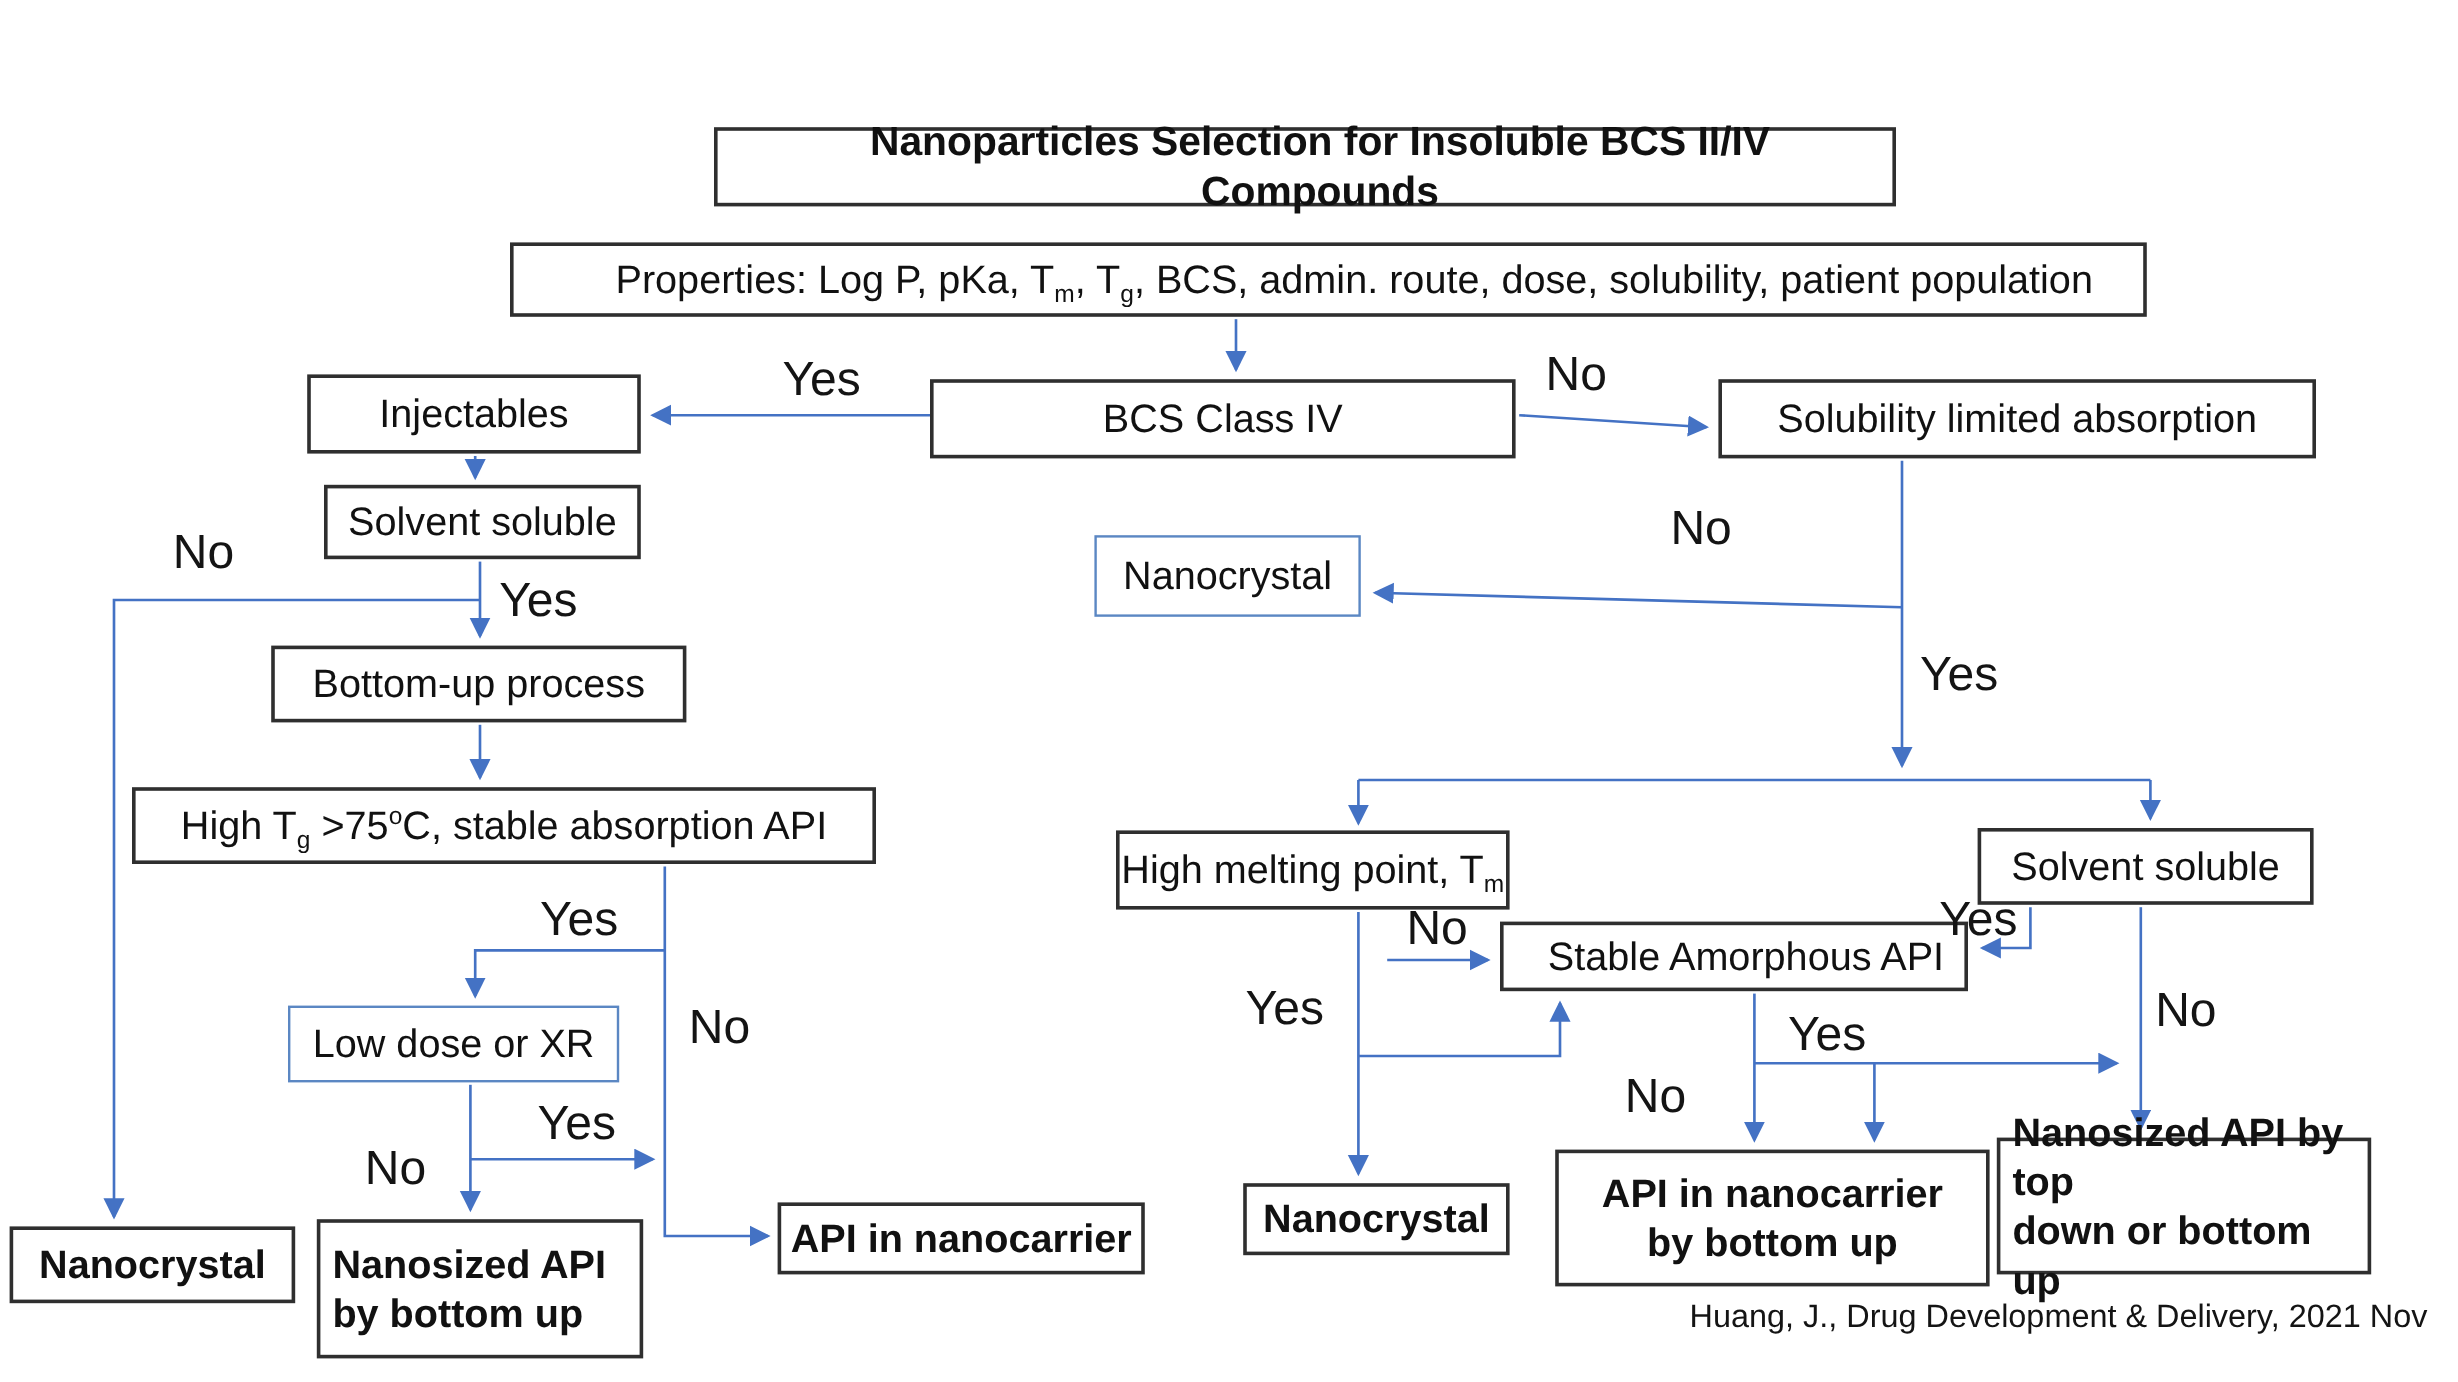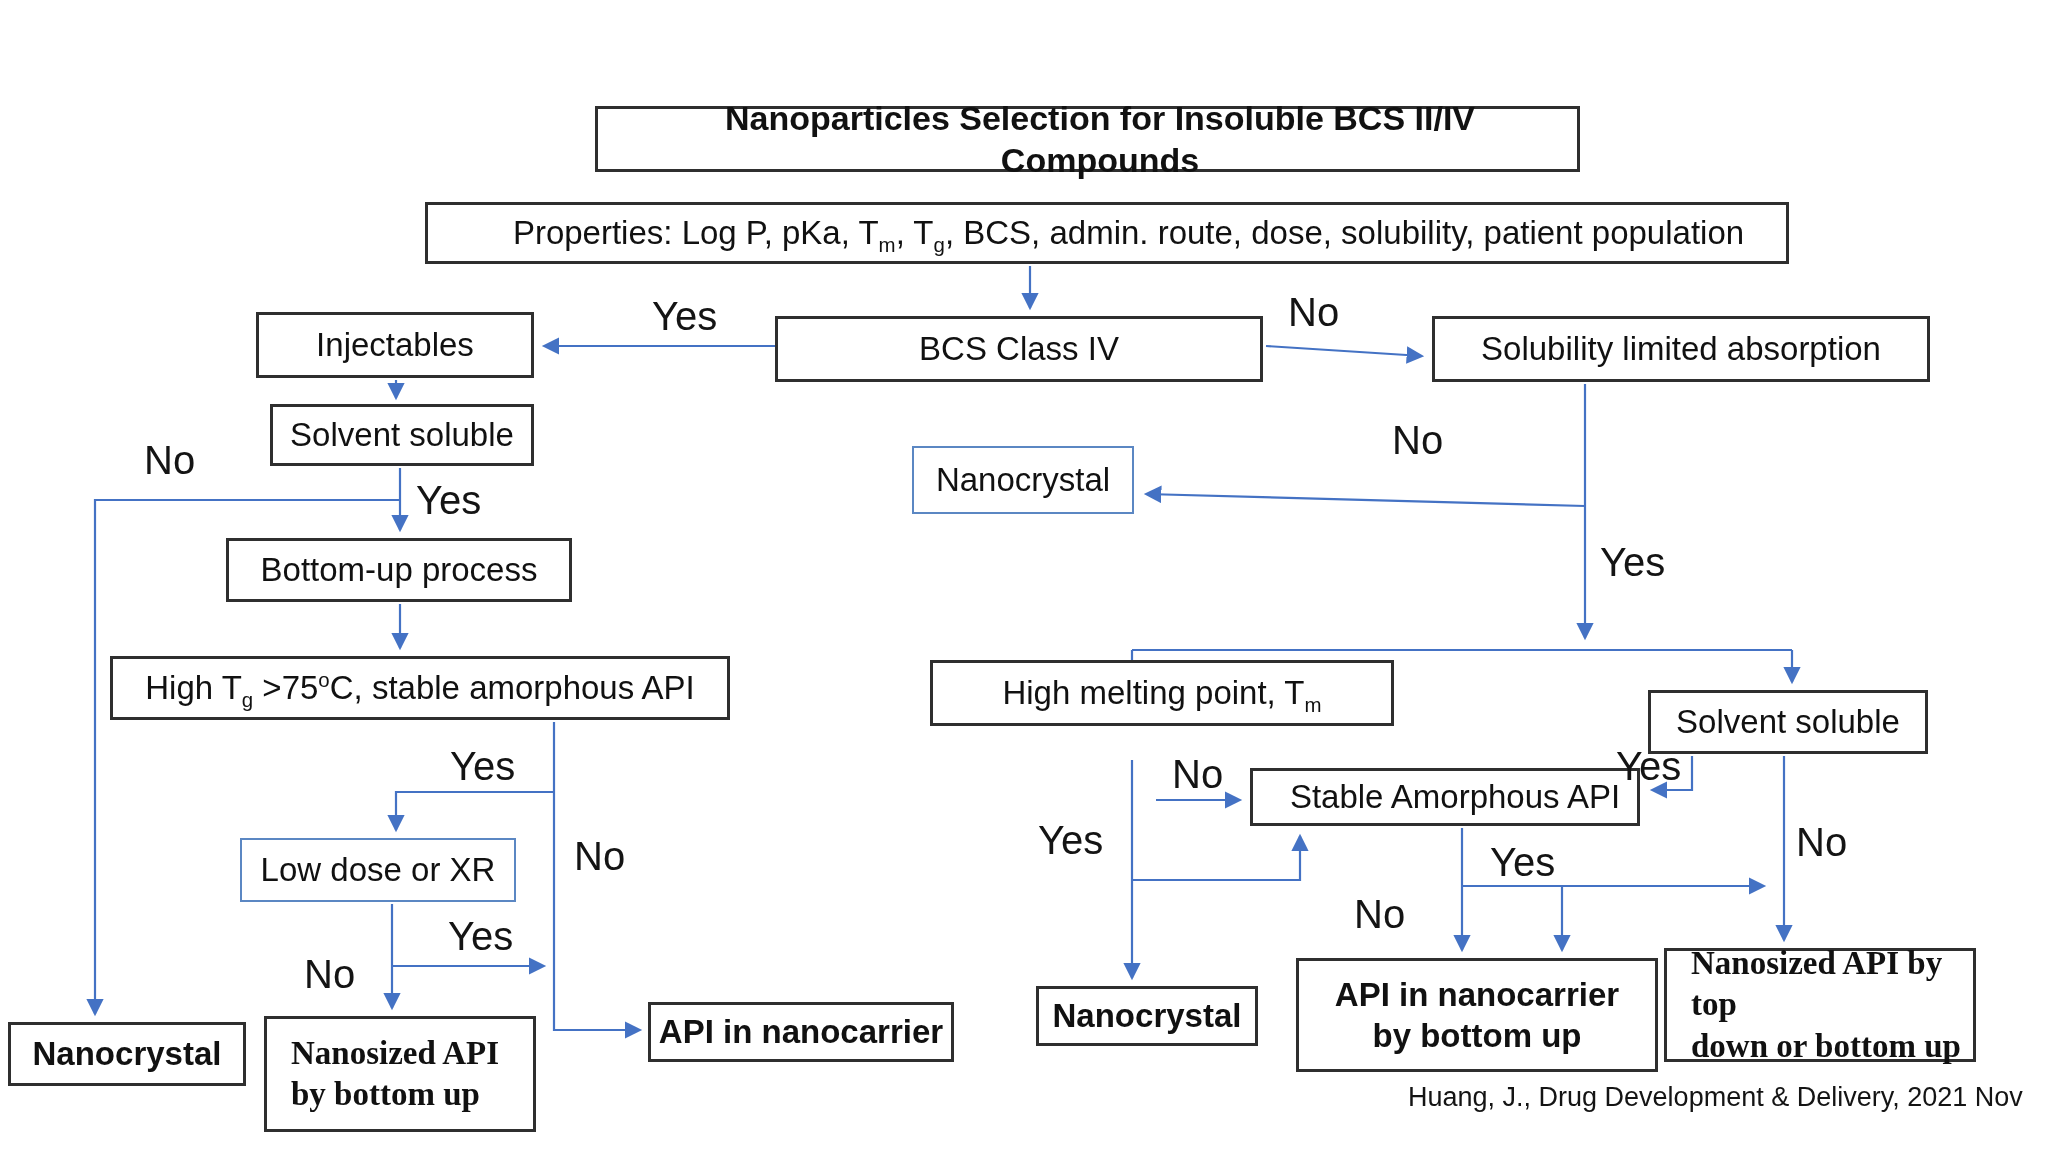--- a/index.html
+++ b/index.html
@@ -28,21 +28,21 @@
     align-items: center;
     justify-content: center;
     text-align: center;
     font-size: 33px;
     line-height: 1.25;
     box-sizing: border-box;
     z-index: 2;
   }
   .box.blue { border: 2px solid var(--blue-border, #5B87C3); }
   .box.bold { font-weight: 700; }
-  .box.leftalign { align-items: flex-start; text-align: left; padding-left: 24px; font-family: Liberation Serif, serif; }
+  .box.leftalign { align-items: flex-start; text-align: left; padding-left: 10px; }
   .box sub { font-size: 0.62em; line-height: 0; }
   .box sup { font-size: 0.62em; line-height: 0; }
   .title-box { font-weight: 700; font-size: 34px; padding-left: 25px; }
   .edge-label {
     position: absolute;
     font-size: 40px;
     color: #141414;
     z-index: 3;
     white-space: nowrap;
   }
@@ -119,24 +119,24 @@
 
   <div class="box blue" style="left:912px; top:446px; width:222px; height:68px;">
     <span>Nanocrystal</span>
   </div>
 
   <div class="box" style="left:226px; top:538px; width:346px; height:64px;">
     <span>Bottom-up process</span>
   </div>
 
   <div class="box" style="left:110px; top:656px; width:620px; height:64px;">
-    <span><span>High T</span><sub>g</sub><span> &gt;75</span><sup>o</sup><span>C, stable amorphous API</span></span>
+    <span><span>High T</span><sub>g</sub><span> &gt;75</span><sup>o</sup><span>C, stable absorption API</span></span>
   </div>
 
-  <div class="box" style="left:930px; top:660px; width:464px; height:66px;">
+  <div class="box" style="left:930px; top:692px; width:328px; height:66px;">
     <span><span>High melting point, T</span><sub>m</sub></span>
   </div>
 
   <div class="box" style="left:1648px; top:690px; width:280px; height:64px;">
     <span>Solvent soluble</span>
   </div>
 
   <div class="box" style="left:1250px; top:768px; width:390px; height:58px;padding-left:20px;">
     <span>Stable Amorphous API</span>
   </div>

